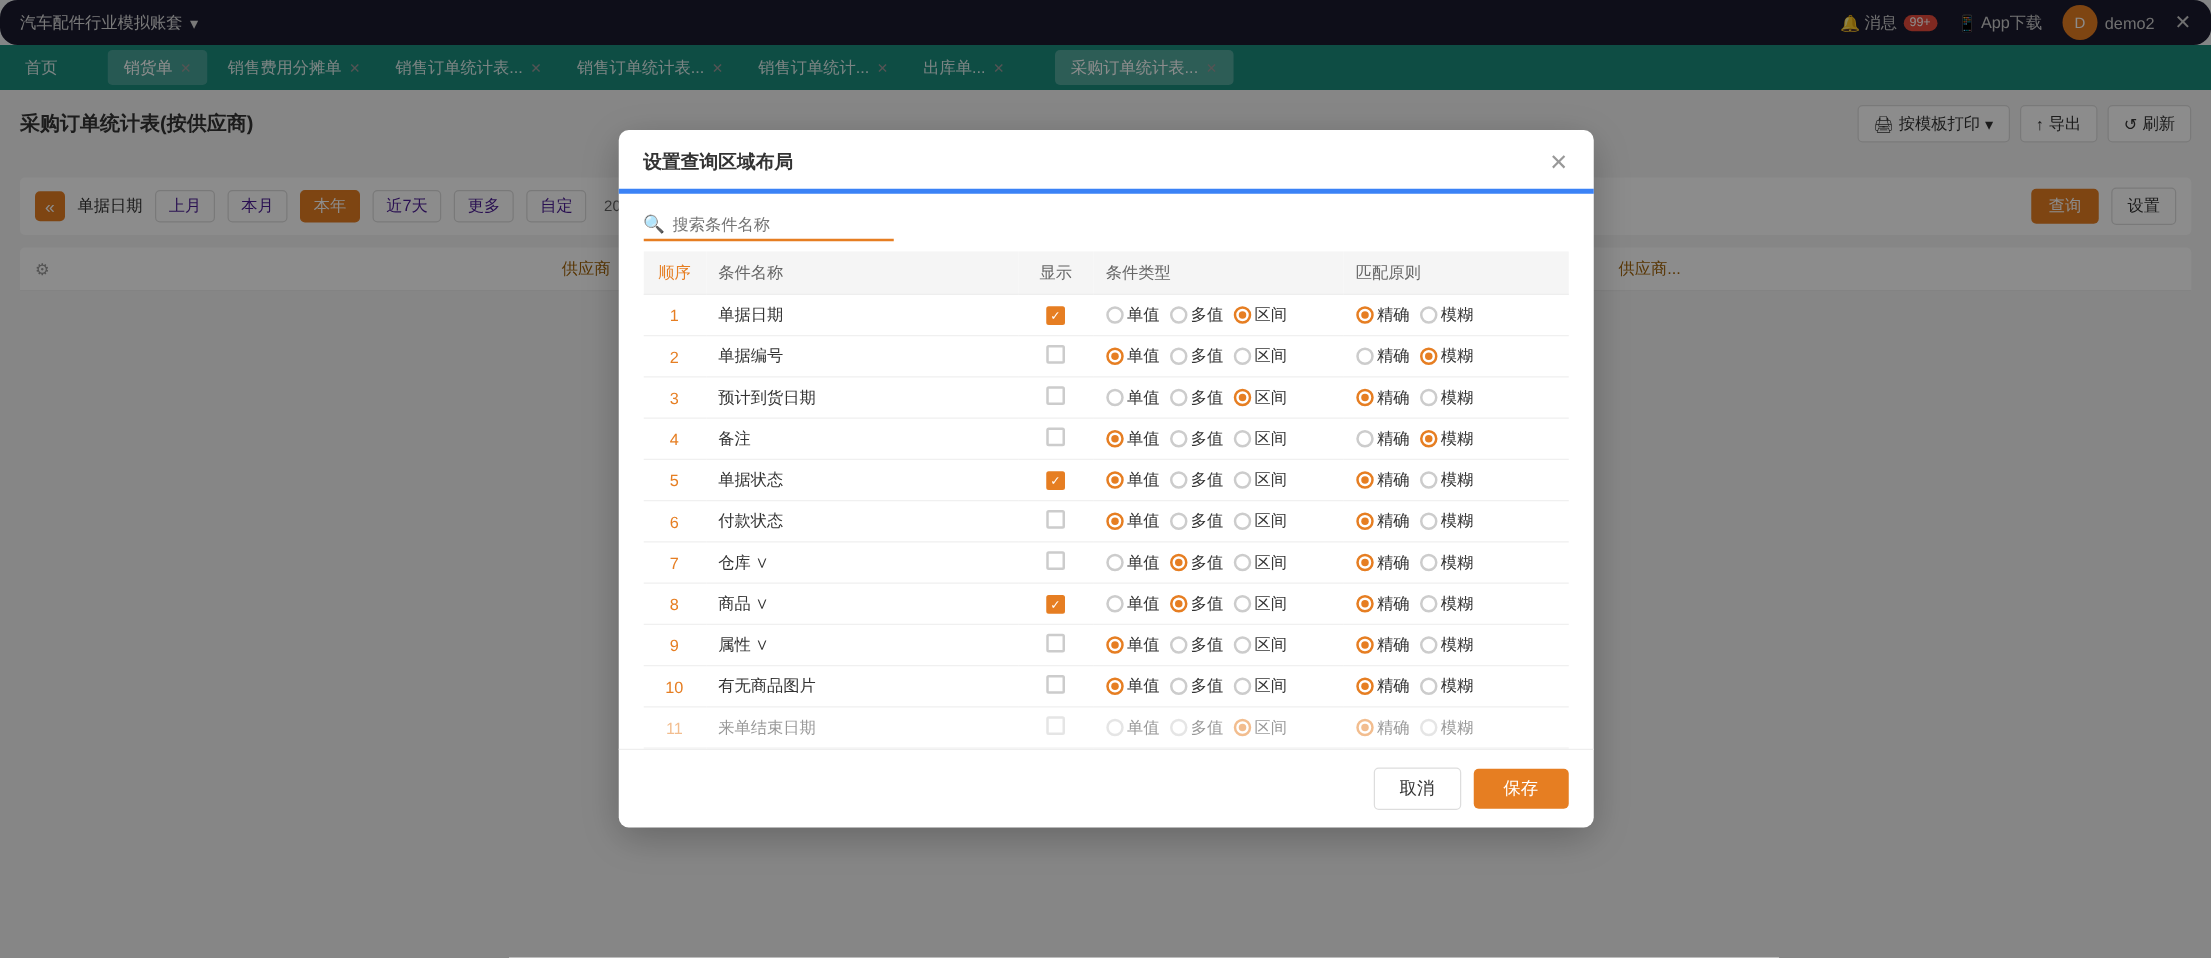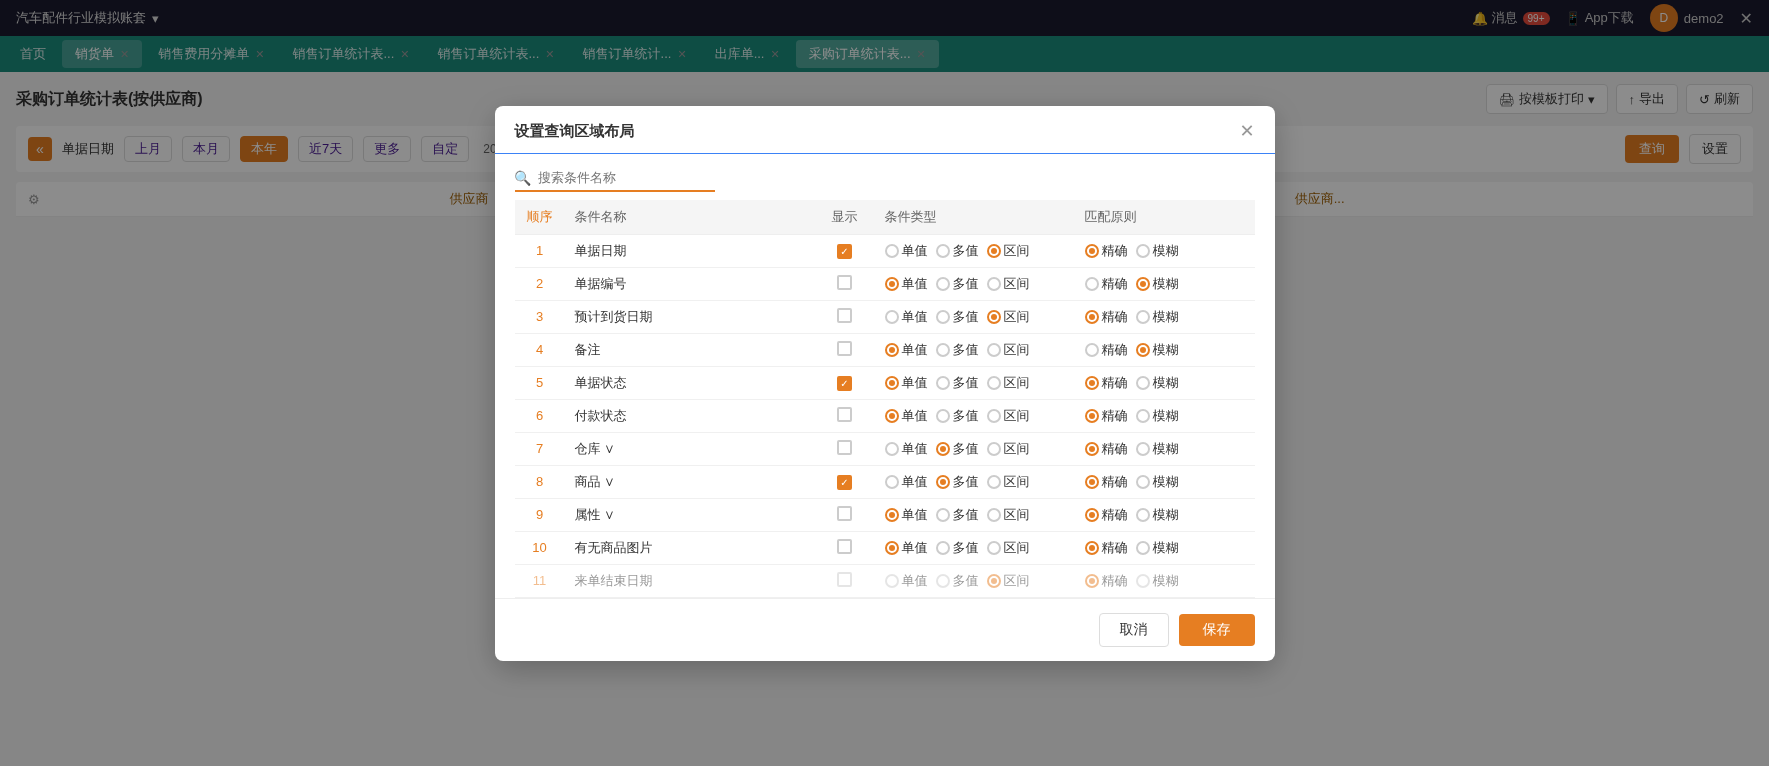--- a/index.html
+++ b/index.html
@@ -7,20 +7,21 @@
 
     
     .top-bar {
       height: 36px;
       background: #1a1a2e;
       display: flex;
       align-items: center;
       justify-content: space-between;
       padding: 0 16px;
       color: #ccc;
+      border-radius: 14px;
     }
     .top-bar-left { font-size: 13px; color: #ddd; display: flex; align-items: center; gap: 6px; }
     .top-bar-right { display: flex; align-items: center; gap: 16px; font-size: 13px; color: #ccc; }
     .badge-red {
       background: #e74c3c; color: #fff; border-radius: 10px;
       font-size: 10px; padding: 1px 5px; margin-left: 2px;
     }
     .avatar-circle {
       width: 28px; height: 28px; border-radius: 50%; background: #e67e22;
       display: inline-flex; align-items: center; justify-content: center;
@@ -50,21 +51,21 @@
     .page-content {
       background: #f5f5f5;
       padding: 12px 16px;
       min-height: calc(766px - 36px - 36px);
       position: relative;
     }
     .page-header {
       display: flex;
       align-items: center;
       justify-content: space-between;
-      margin-bottom: 12px;
+      margin-bottom: 28px;
     }
     .page-title { font-size: 16px; font-weight: 600; color: #333; }
     .header-actions { display: flex; align-items: center; gap: 8px; }
     .btn-outline {
       border: 1px solid #ddd; background: #fff; color: #333;
       padding: 5px 12px; border-radius: 4px; cursor: pointer; font-size: 13px;
       display: flex; align-items: center; gap: 4px;
     }
     .btn-orange {
       background: #e67e22; color: #fff; border: none;
@@ -132,24 +133,24 @@
       border-radius: 8px;
       width: 780px;
       max-height: 660px;
       display: flex;
       flex-direction: column;
       box-shadow: 0 8px 32px rgba(0,0,0,0.25);
       position: relative;
     }
     .dialog-header {
       display: flex;
-      align-items: center;
+      align-items: flex-end;
       justify-content: space-between;
       padding: 16px 20px 12px;
-      border-bottom: 1px solid #3b82f6;
+      border-bottom: 4px solid #3b82f6;
     }
     .dialog-title { font-size: 15px; font-weight: 600; color: #333; }
     .dialog-close {
       color: #999; cursor: pointer; font-size: 18px; line-height: 1;
       border: none; background: none;
     }
 
     
     .dialog-tabs {
       display: flex;
@@ -277,21 +278,21 @@
     }
     .nav-teal {
       height: 36px;
       background: #1a8c7d;
       display: flex;
       align-items: center;
       padding: 0 8px;
       gap: 4px;
     }
     .nav-teal .tab-item { color: #e0f0ee; }
-    .nav-teal .tab-item.active { background: rgba(255,255,255,0.2); border-color: transparent; color: #fff; }
+    .nav-teal .tab-item.active { background: rgba(255,255,255,0.2); border-color: transparent; color: #fff; margin-left: 24px; }
 
     
     .row-partial { opacity: 0.5; }
   </style>
 </head>
 <body>
 
 <div class="top-bar">
   <div class="top-bar-left">
     <span>汽车配件行业模拟账套</span>

